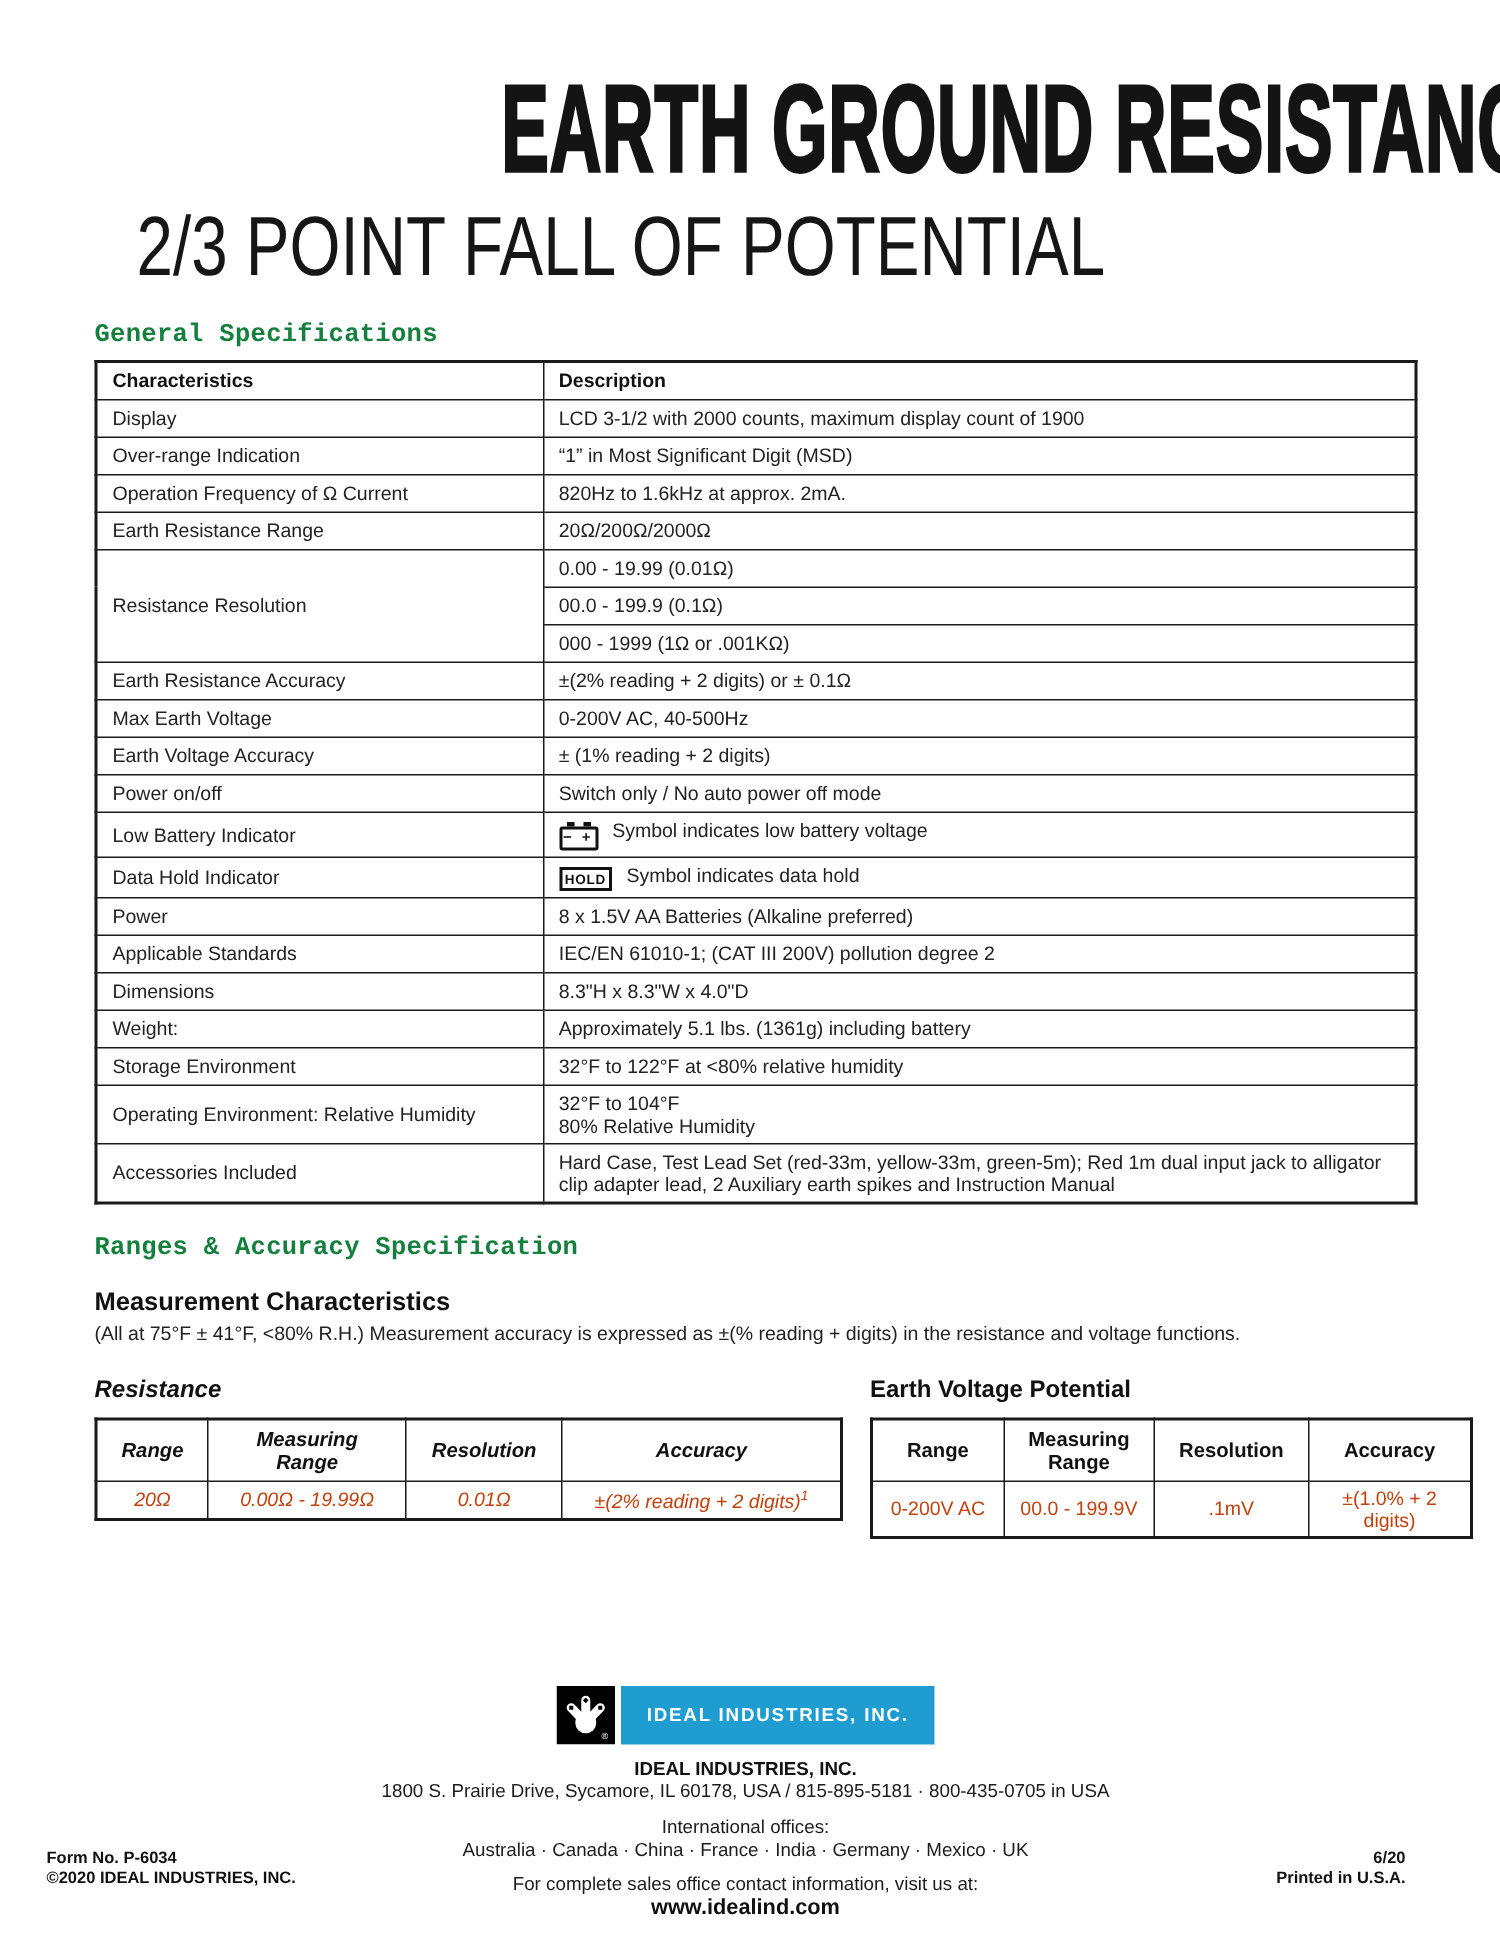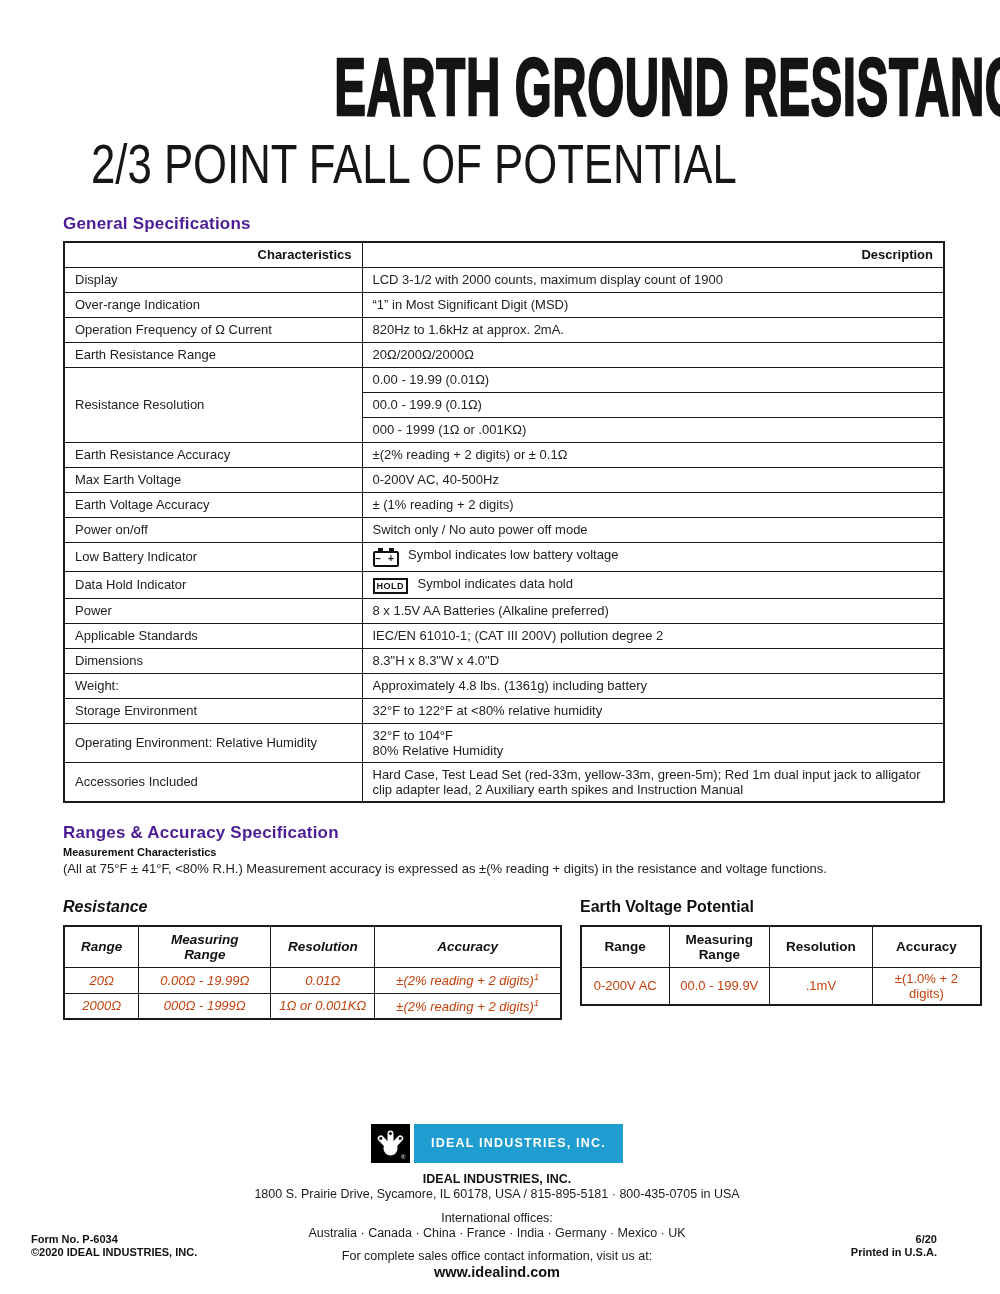--- a/index.html
+++ b/index.html
@@ -21,51 +21,51 @@
   }
   .subtitle-wrap { text-align:left; margin-top:8px; line-height:0; }
   .subtitle-inner {
     display:inline-block; white-space:nowrap; line-height:1;
     font-size:56px; font-weight:400; color:#161616;
     transform:scaleX(0.78); transform-origin:center;
   }
 
   
   .content { margin:0 55px 0 63px; }
-  h2 { font-size:17px; font-weight:bold; color:#4c1d95; margin:0; letter-spacing:0.2px; }
+  h2 { font-size:17px; font-weight:bold; color:#15803d; margin:0; letter-spacing:0.2px;font-family:Liberation Mono, monospace; }
   .gen-heading { margin-top:22px; margin-bottom:7px; }
 
   
   table.spec { border-collapse:collapse; width:100%; border:2px solid #1a1a1a; }
   .spec th, .spec td {
     border:1px solid #1a1a1a; font-size:13px; text-align:left;
     padding:4px 10px; height:25px; vertical-align:middle; color:#222;
   }
-  .spec th { font-weight:bold; color:#111;text-align:right; }
+  .spec th { font-weight:bold; color:#111; }
   .spec td.row-label { vertical-align:middle; }
 
   
   .batt {
     display:inline-block; position:relative; width:26px; height:16px;
     border:2px solid #111; border-radius:2px; margin:2px 6px 0 0;
     font-weight:bold; font-size:10px; line-height:11px; text-align:center;
     letter-spacing:2px; vertical-align:-3px; color:#111;
   }
   .batt::before, .batt::after {
     content:""; position:absolute; top:-5px; width:5px; height:3px; background:#111;
   }
   .batt::before { left:3px; } .batt::after { right:3px; }
   .hold {
     display:inline-block; border:2px solid #111; font-size:9px; font-weight:bold;
     padding:1px 2px; margin-right:6px; letter-spacing:0.5px; vertical-align:-1px; color:#111;
   }
 
   
   .ranges-heading { margin-top:20px; }
-  .mc { font-size:11px; font-weight:bold; color:#111; margin-top:3px; }
+  .mc { font-size:17px; font-weight:bold; color:#111; margin-top:16px; }
   .note { font-size:13px; color:#222; margin-top:3px; }
 
   .tables { display:flex; margin-top:22px; }
   .col-left { width:499px; flex:none;font-style:italic; }
   .col-right { width:402px; flex:none; margin-left:18px; }
   h3 { font-size:16px; font-weight:bold; color:#111; margin:0 0 9px 0; }
 
   table.acc { border-collapse:collapse; width:100%; border:2px solid #1a1a1a; }
   .acc th, .acc td {
     border:1px solid #1a1a1a; text-align:center; vertical-align:middle;
@@ -182,21 +182,21 @@
           <tr>
             <td class="row-label">Applicable Standards</td>
             <td class="row-desc">IEC/EN 61010-1; (CAT III 200V) pollution degree 2</td>
           </tr>
           <tr>
             <td class="row-label">Dimensions</td>
             <td class="row-desc">8.3"H x 8.3"W x 4.0"D</td>
           </tr>
           <tr>
             <td class="row-label">Weight:</td>
-            <td class="row-desc">Approximately 4.8 lbs. (1361g) including battery</td>
+            <td class="row-desc">Approximately 5.1 lbs. (1361g) including battery</td>
           </tr>
           <tr>
             <td class="row-label">Storage Environment</td>
             <td class="row-desc">32°F to 122°F at &lt;80% relative humidity</td>
           </tr>
           <tr>
             <td class="row-label">Operating Environment:  Relative Humidity</td>
             <td class="row-desc">
               <div>32°F to 104°F</div>
               <div>80% Relative Humidity</div>
@@ -229,26 +229,20 @@
                 <th>Measuring Range</th>
                 <th>Resolution</th>
                 <th>Accuracy</th>
               </tr>
             </thead>
           <tbody>
               <tr>
                 <td>20Ω</td>
                 <td>0.00Ω - 19.99Ω</td>
                 <td>0.01Ω</td>
-                <td>±(2% reading + 2 digits)<sup>1</sup></td>
-              </tr>
-              <tr>
-                <td>2000Ω</td>
-                <td>000Ω - 1999Ω</td>
-                <td>1Ω or 0.001KΩ</td>
                 <td>±(2% reading + 2 digits)<sup>1</sup></td>
               </tr>
             </tbody>
         </table>
       </div>
       <div class="col-right">
         <h3>Earth Voltage Potential</h3>
         <table class="acc">
           <colgroup>
               <col style="width:88px">

